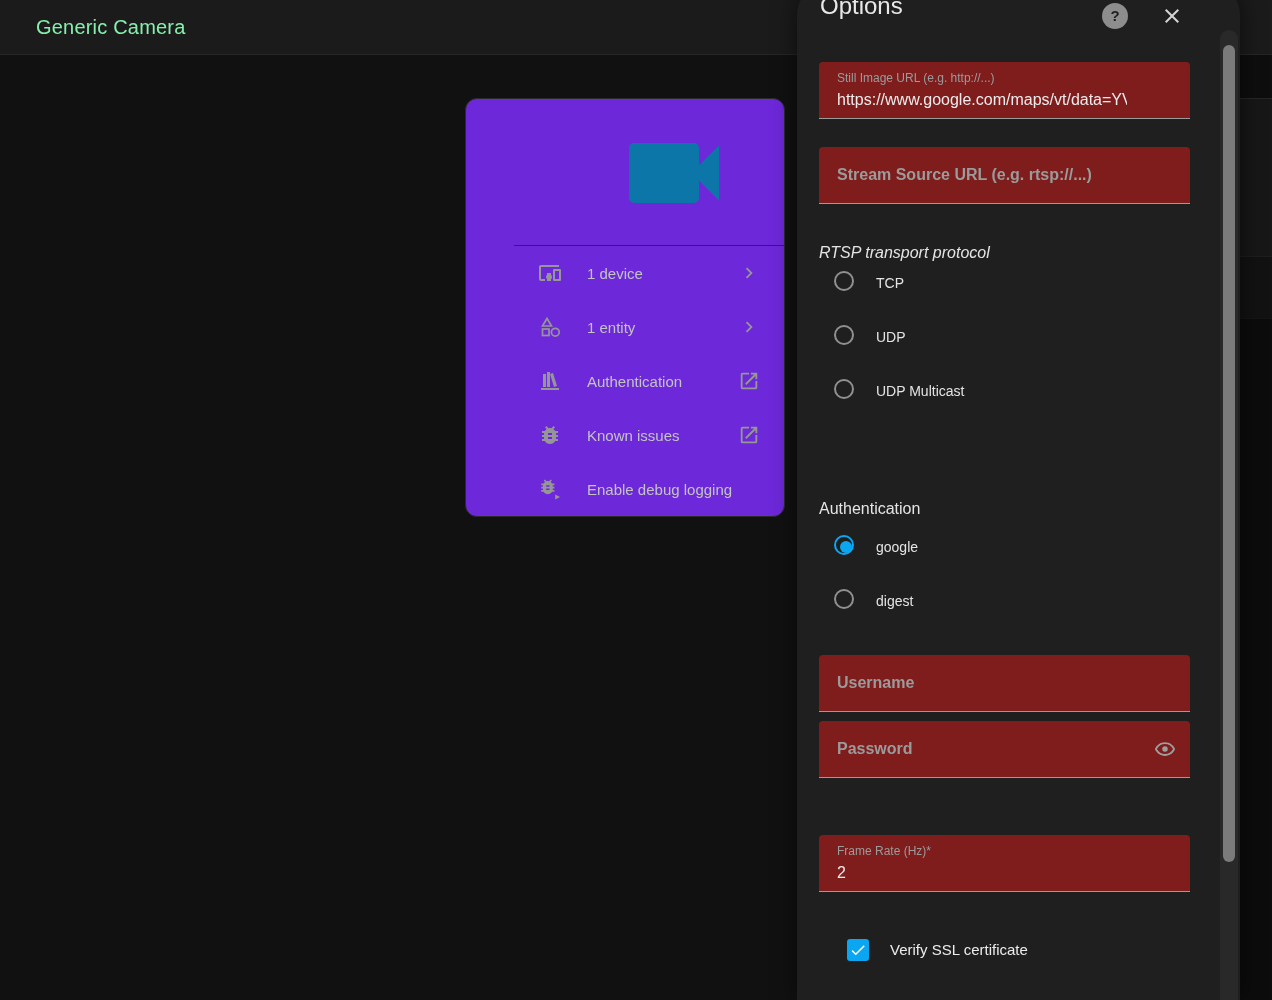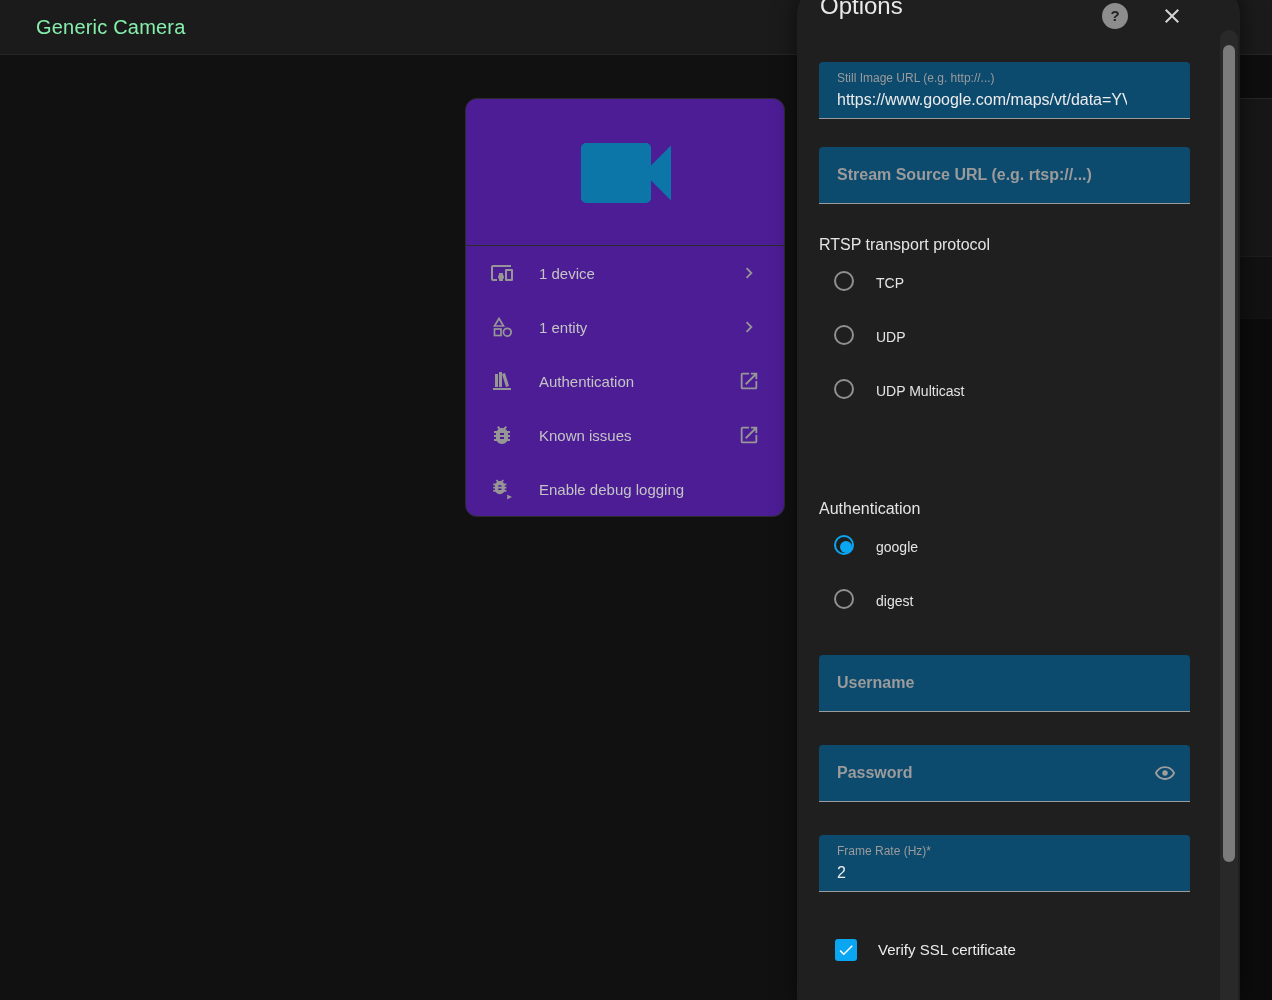--- a/index.html
+++ b/index.html
@@ -14,21 +14,21 @@
 
   
   .band { position:absolute; left:1100px; width:172px; z-index:0; }
   .band1 { top:55px;  height:43px;  background:#0e0e0e; }
   .band2 { top:98px;  height:158px; background:#171717; border-top:1px solid rgba(255,255,255,.07); }
   .band3 { top:256px; height:62px;  background:#121212; border-top:1px solid rgba(255,255,255,.05); }
   .band4 { top:318px; height:682px; background:#0c0c0c; border-top:1px solid rgba(255,255,255,.04); }
 
   
   .card { position:absolute; left:465px; top:98px; width:320px; height:419px;
-          background:#4c1d95; border:1px solid #2b2b2b; border-radius:12px; z-index:2; }
+          background:#6d28d9; border:1px solid #2b2b2b; border-radius:12px; z-index:2;padding-left:48px; }
   .card-hero { position:relative; height:147px; border-bottom:1px solid #2c2c2c; }
   .card-hero svg { position:absolute; left:100px; top:14px; }
   .card-row { display:flex; align-items:center; height:54px; padding:0 24px; cursor:pointer; }
   .card-row .li-icon { width:24px; height:24px; flex:0 0 24px; margin-right:25px; }
   .card-row .li-label { flex:1; font-size:15px; color:#c4c4c4; }
   .card-row .tr-icon { width:22px; height:22px; flex:0 0 22px; }
   .ic-grey { fill:#969696; }
   .ic-grey-stroke { stroke:#969696; fill:none; stroke-width:1.7; }
 
   
@@ -36,55 +36,55 @@
             background:#1f1f1f; border-radius:28px 28px 0 0; z-index:5;
             box-shadow:0 0 24px rgba(0,0,0,.55); }
   .dlg-title { position:absolute; left:23px; top:6px; font-size:24px; color:#e8e8e8; }
   .help-btn { position:absolute; left:305px; top:17px; width:26px; height:26px;
               border-radius:50%; background:#8d8d8d; color:#1f1f1f; text-align:center;
               line-height:26px; font-size:15px; font-weight:bold; cursor:pointer; }
   .close-btn { position:absolute; left:363px; top:18px; width:24px; height:24px; cursor:pointer; }
   .close-btn svg { fill:#d4d4d4; }
 
   
-  .field { position:absolute; left:22px; width:371px; height:57px; background:#0c4a6e;
+  .field { position:absolute; left:22px; width:371px; height:57px; background:#7f1d1d;
            border-radius:4px 4px 0 0; border-bottom:1px solid #9b9b9b; }
   .field-label { position:absolute; left:18px; top:9px; font-size:12px; color:#9b9b9b; }
   .field input { position:absolute; left:18px; background:transparent; border:none; outline:none;
                  color:#ececec; font-size:16px; font-family:"Liberation Sans",sans-serif;
                  width:290px; }
   .field.filled input { top:26px; height:24px; }
   .field.empty  input { top:0; height:56px;font-weight:bold; }
   .field input::placeholder { color:#9b9b9b; opacity:1; }
   .f-still    { top:76px; }
   .f-stream   { top:161px; }
   .f-username { top:669px; }
-  .f-password { top:759px; }
+  .f-password { top:735px; }
   .f-frame    { top:849px; }
   .eye-btn { position:absolute; right:14px; top:17px; width:22px; height:22px; cursor:pointer; }
   .eye-btn svg { fill:#9e9e9e; }
 
   
   .section-label { position:absolute; left:22px; font-size:16px; color:#e4e4e4; }
-  .sl-rtsp { top:250px; }
+  .sl-rtsp { top:258px;font-style:italic; }
   .sl-auth { top:514px; }
 
   
   .radio-row { position:absolute; left:0; width:380px; height:40px; cursor:pointer; }
   .radio-circle { position:absolute; left:37px; top:8px; width:20px; height:20px;
                   border:2px solid #909090; border-radius:50%; }
   .radio-row.selected .radio-circle { border-color:#0aa6f2; }
   .radio-row.selected .radio-circle::after { content:""; position:absolute; left:4px; top:4px;
                   width:12px; height:12px; border-radius:50%; background:#0aa6f2; }
   .radio-label { position:absolute; left:79px; top:0; line-height:40px; font-size:14px; color:#e4e4e4; }
   .r-tcp { top:277px; } .r-udp { top:331px; } .r-udpm { top:385px; } .r-http { top:439px; }
   .r-basic { top:541px; } .r-digest { top:595px; }
 
   
-  .check-row { position:absolute; top:944px; left:0; width:380px; height:40px; cursor:pointer;padding-left:11px; }
+  .check-row { position:absolute; top:944px; left:12px; width:380px; height:40px; cursor:pointer;padding-left:11px; }
   .checkbox { position:absolute; left:38px; top:9px; width:22px; height:22px;
               background:#0aa6f2; border-radius:3px; }
   .checkbox svg { position:absolute; left:2px; top:2px; }
   .check-label { position:absolute; left:81px; top:0; line-height:40px; font-size:15px; color:#ececec; }
 
   
   .scroll-track { position:absolute; left:423px; top:44px; width:18px; height:970px;
                   background:#292929; border-radius:9px 9px 0 0; }
   .scroll-thumb { position:absolute; left:3px; top:15px; width:12px; height:817px;
                   background:#7b7b7b; border-radius:6px; cursor:grab; }

